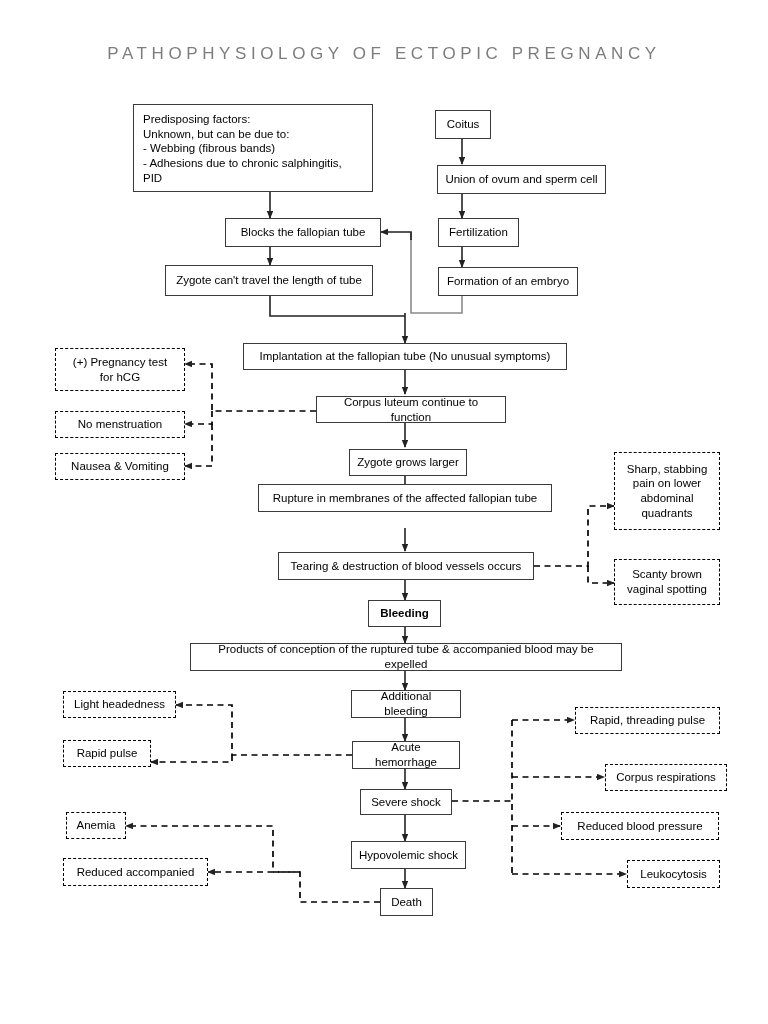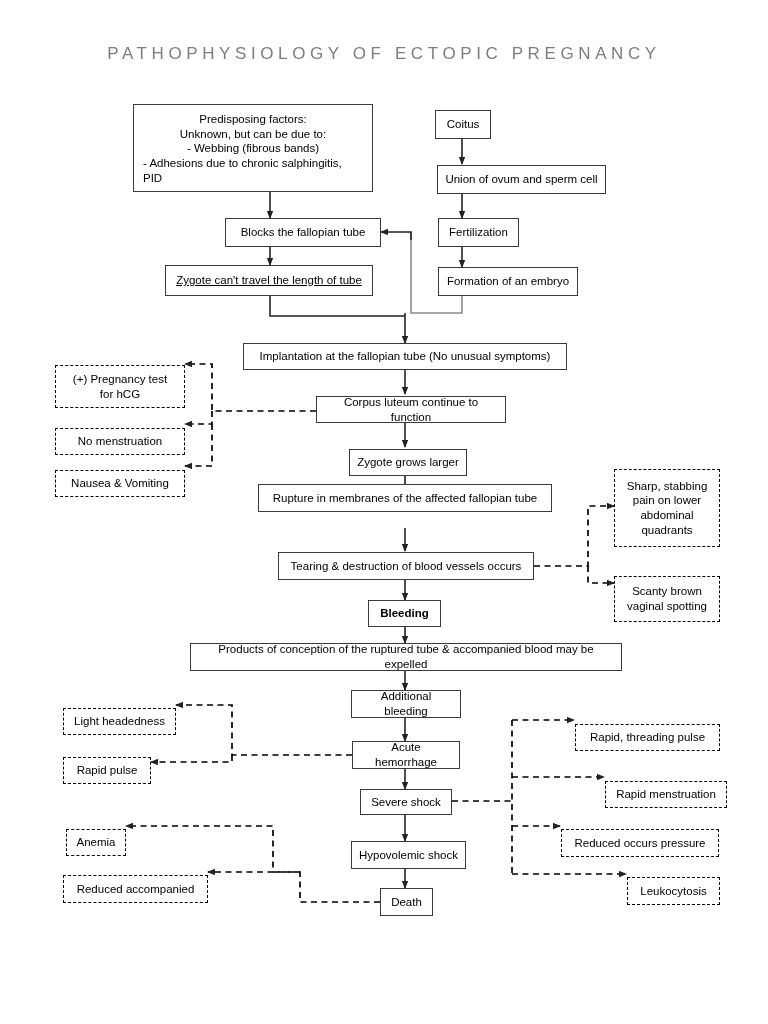--- a/index.html
+++ b/index.html
@@ -13,21 +13,21 @@
     white-space:nowrap;
   }
 
   .node{
     position:absolute;box-sizing:border-box;background:#fff;
     display:flex;align-items:center;justify-content:center;
     text-align:center;font-size:11.5px;line-height:1.28;
     padding:2px 6px;
   }
   .solid{border:1.2px solid #3a3a3a;}
-  .dashed{border:1.6px dashed #000;margin-top:17px;}
+  .dashed{border:1.6px dashed #000;}
   .left-align{justify-content:flex-start;text-align:left;}
   .multi{flex-direction:column;}
   .multi > span{display:block;}
 
   svg.links{position:absolute;left:0;top:0;width:768px;height:1024px;
             pointer-events:none;}
 </style>
 </head>
 <body>
 
@@ -105,38 +105,38 @@
       <path d="M512,826 L560,826"></path>
       <path d="M512,874 L626,874"></path>
     </g>
 
     <g stroke="#000" stroke-width="1.7" fill="none" stroke-dasharray="6,4.5" marker-end="url(#ar)">
       <path d="M380,902 L300,902 L300,872 L208,872"></path>
       <path d="M300,872 L273,872 L273,826 L126,826"></path>
     </g>
   </svg>
 
-  <div class="node solid left-align multi" style="left:133px;top:104px;width:240px;height:88px;align-items:center;padding:7px 9px;">
+  <div class="node solid left-align multi" style="left:133px;top:104px;width:240px;height:88px;align-items:flex-start;padding:7px 9px;">
     <span>Predisposing factors:</span>
     <span>Unknown, but can be due to:</span>
     <span>- Webbing (fibrous bands)</span>
     <span>- Adhesions due to chronic salphingitis, PID</span>
   </div>
 
   <div class="node solid" style="left:435px;top:110px;width:56px;height:29px;">Coitus</div>
 
   <div class="node solid" style="left:437px;top:165px;width:169px;height:29px;">Union of ovum and sperm cell</div>
 
   <div class="node solid" style="left:438px;top:218px;width:81px;height:29px;">Fertilization</div>
 
   <div class="node solid" style="left:438px;top:267px;width:140px;height:29px;">Formation of an embryo</div>
 
   <div class="node solid" style="left:225px;top:218px;width:156px;height:29px;">Blocks the fallopian tube</div>
 
-  <div class="node solid" style="left:165px;top:265px;width:208px;height:31px;text-decoration:underline;">Zygote can't travel the length of tube</div>
+  <div class="node solid" style="left:165px;top:265px;width:208px;height:31px;">Zygote can't travel the length of tube</div>
 
   <div class="node solid" style="left:243px;top:343px;width:324px;height:27px;">Implantation at the fallopian tube (No unusual symptoms)</div>
 
   <div class="node solid" style="left:349px;top:449px;width:118px;height:27px;">Zygote grows larger</div>
 
   <div class="node solid" style="left:316px;top:396px;width:190px;height:27px;">Corpus luteum continue to function</div>
 
   <div class="node solid" style="left:258px;top:484px;width:294px;height:28px;">Rupture in membranes of the affected fallopian tube</div>
 
   <div class="node solid" style="left:278px;top:552px;width:256px;height:28px;">Tearing &amp; destruction of blood vessels occurs</div>
@@ -179,19 +179,19 @@
   <div class="node dashed" style="left:63px;top:691px;width:113px;height:27px;">Light headedness</div>
 
   <div class="node dashed" style="left:63px;top:740px;width:88px;height:27px;">Rapid pulse</div>
 
   <div class="node dashed" style="left:66px;top:812px;width:60px;height:27px;">Anemia</div>
 
   <div class="node dashed" style="left:63px;top:858px;width:145px;height:28px;">Reduced accompanied</div>
 
   <div class="node dashed" style="left:575px;top:707px;width:145px;height:27px;">Rapid, threading pulse</div>
 
-  <div class="node dashed" style="left:605px;top:764px;width:122px;height:27px;">Rapid menstruation</div>
+  <div class="node dashed" style="left:605px;top:764px;width:122px;height:27px;">Corpus respirations</div>
 
-  <div class="node dashed" style="left:561px;top:812px;width:158px;height:28px;">Reduced occurs pressure</div>
+  <div class="node dashed" style="left:561px;top:812px;width:158px;height:28px;">Reduced blood pressure</div>
 
   <div class="node dashed" style="left:627px;top:860px;width:93px;height:28px;text-align:center;">Leukocytosis</div>
 
 </div>
 
 </body></html>

